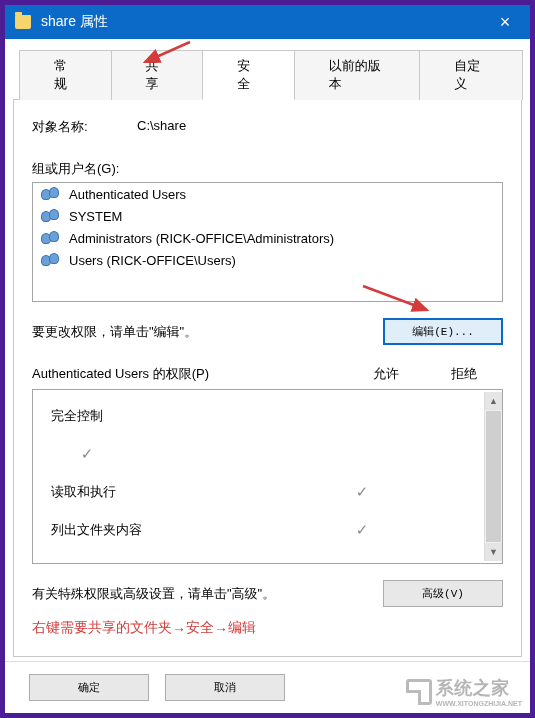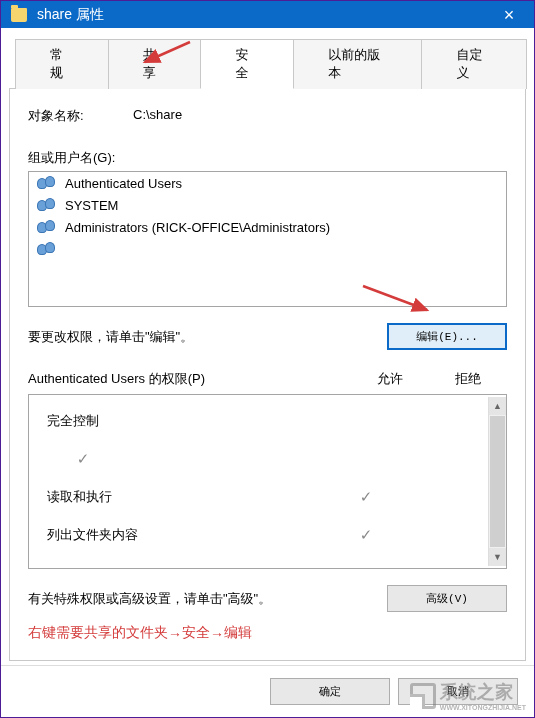--- a/index.html
+++ b/index.html
@@ -13,21 +13,21 @@
       background: #f0f0f0;
       width: 535px;
       height: 718px;
       overflow: hidden;
       position: relative;
     }
     .window {
       width: 535px;
       height: 718px;
       background: #fff;
-      border: 1px solid #4c1d95;
+      border: 5px solid #4c1d95;
       display: flex;
       flex-direction: column;
     }
     .titlebar {
       background: #0b69c8;
       color: #fff;
       height: 34px;
       display: flex;
       align-items: center;
       padding: 0 10px;
@@ -106,21 +106,21 @@
     }
     .obj-label {
       width: 105px;
     }
     .group-label {
       margin-bottom: 4px;
     }
     .listbox {
       border: 1px solid #a5a5a5;
       background: #fff;
-      height: 136px;
+      height: 120px;
       overflow: auto;
       margin-bottom: 16px;
     }
     .listrow {
       display: flex;
       align-items: center;
       padding: 3px 8px;
       gap: 8px;
     }
     .group-icon {
@@ -234,23 +234,23 @@
     .adv-text {
       flex: 1;
     }
     .annotation {
       color: #d43b3b;
       font-size: 14px;
       margin-bottom: 6px;
     }
     .bottom-bar {
       display: flex;
-      justify-content: flex-end;
-      gap: 8px;
-      padding: 12px 16px;
+      justify-content: flex-start;
+      gap: 16px;
+      padding: 12px 24px;
       border-top: 1px solid #ddd;
       position: relative;
     }
     .watermark {
       position: absolute;
       right: 8px;
       bottom: 6px;
       color: rgba(120, 120, 120, 0.55);
       font-size: 18px;
       font-weight: bold;
@@ -323,20 +323,21 @@
         <div class="listrow">
           <span class="group-icon"></span>
           <span>SYSTEM</span>
         </div>
         <div class="listrow">
           <span class="group-icon"></span>
           <span>Administrators (RICK-OFFICE\Administrators)</span>
         </div>
         <div class="listrow">
           <span class="group-icon"></span>
+          <span>Users (RICK-OFFICE\Users)</span>
         </div>
       </div>
 
       <div class="edit-row">
         <span class="edit-text">要更改权限，请单击"编辑"。</span>
         <button class="btn focus">编辑(E)...</button>
       </div>
 
       <div class="perm-header">
         <span class="perm-title">Authenticated Users 的权限(P)</span>

